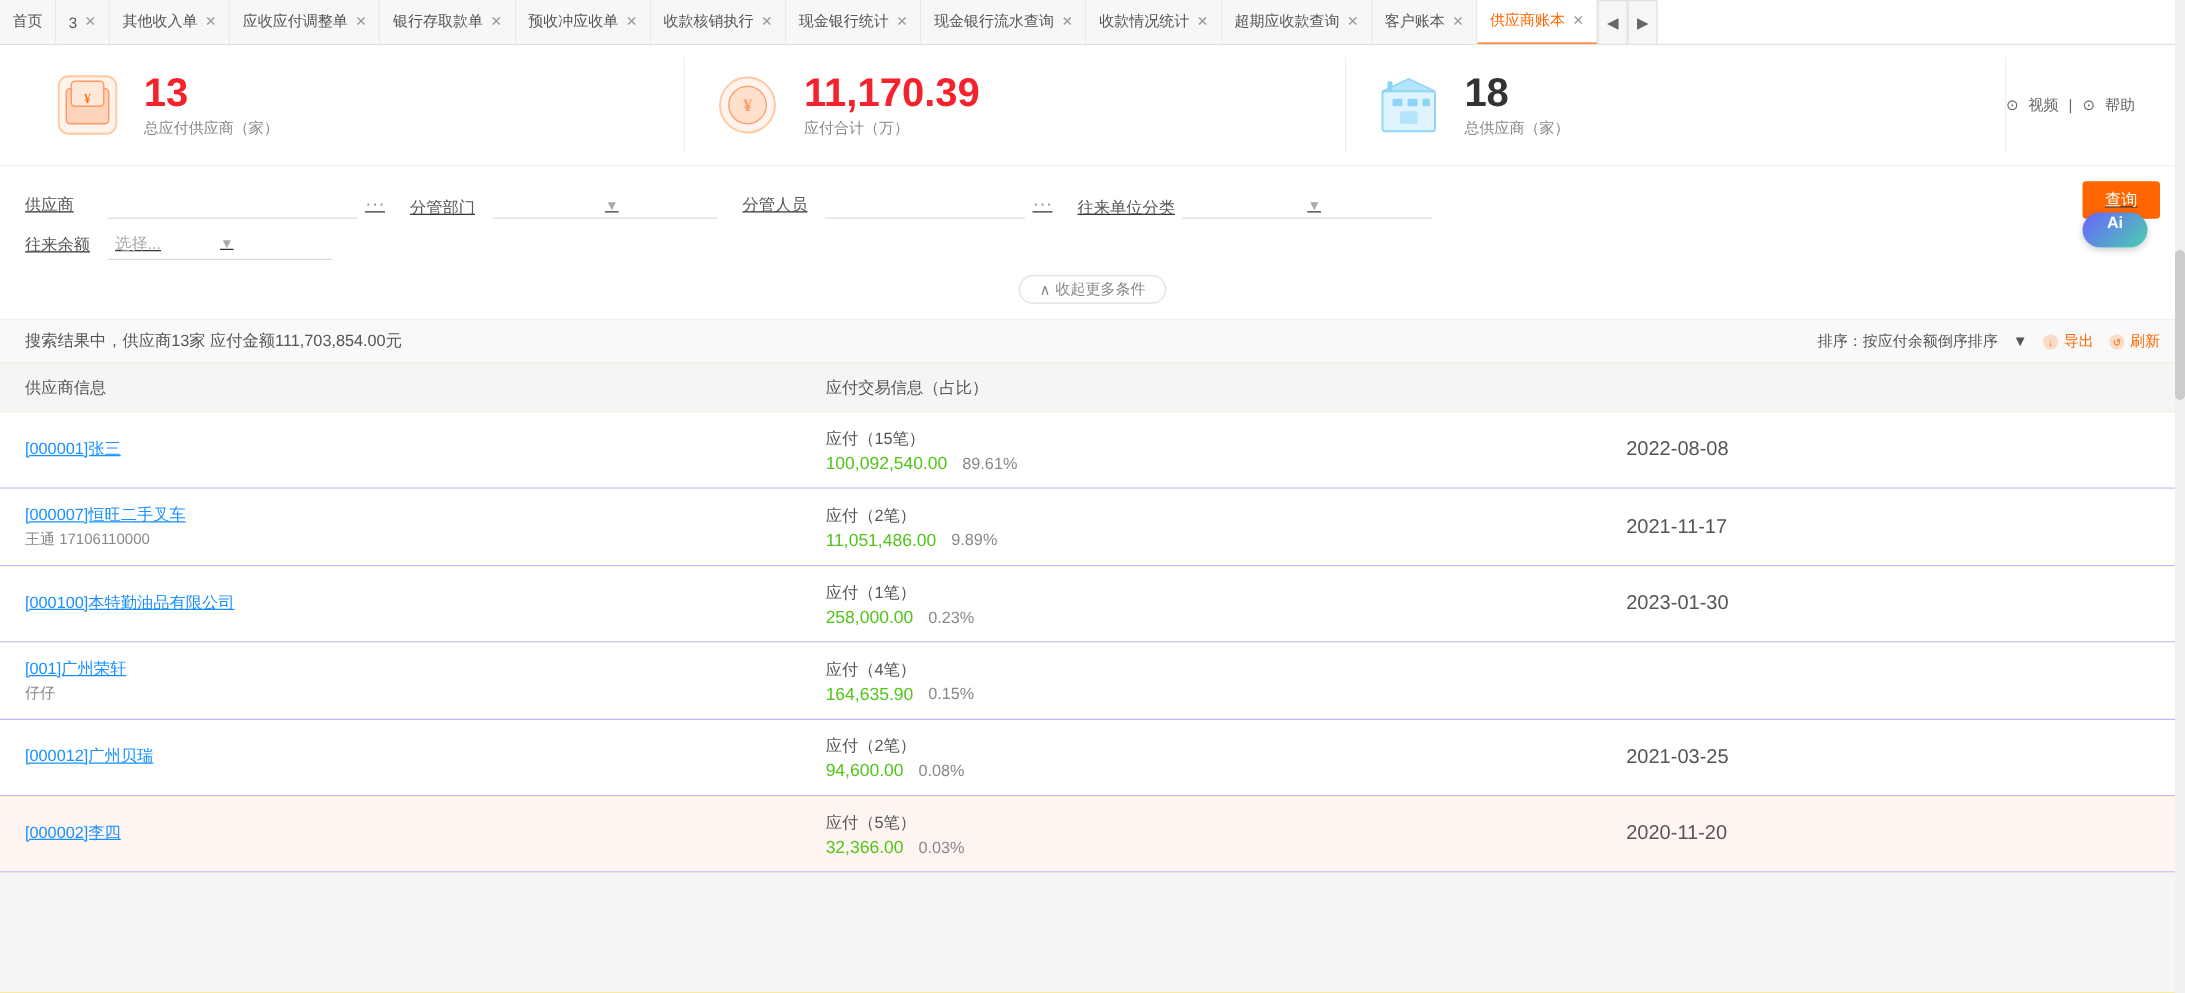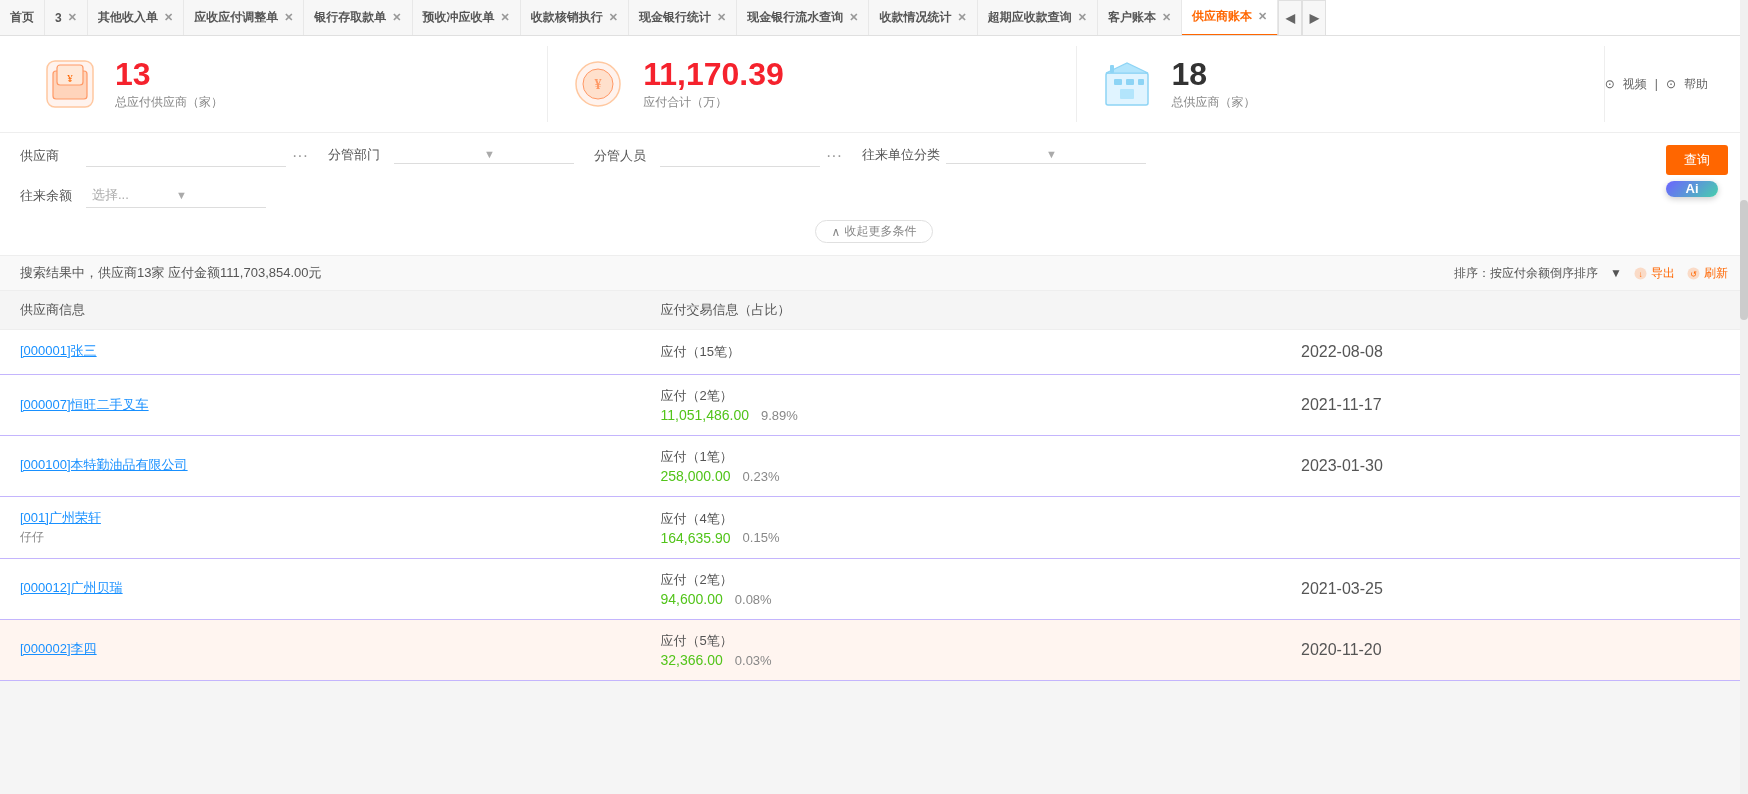--- a/index.html
+++ b/index.html
@@ -7,21 +7,20 @@
 
     
     .top-nav {
       display: flex;
       align-items: center;
       background: #fff;
       border-bottom: 1px solid #e0e0e0;
       height: 36px;
       padding: 0;
       overflow: hidden;
-      font-weight: bold;
     }
     .nav-tab {
       display: flex;
       align-items: center;
       padding: 0 10px;
       height: 36px;
       border-right: 1px solid #e8e8e8;
       white-space: nowrap;
       cursor: pointer;
       font-size: 12px;
@@ -100,23 +99,24 @@
     .top-right-links a { color: #666; text-decoration: none; cursor: pointer; }
 
     
     .filter-area {
       background: #fff;
       padding: 12px 20px 8px;
       border-bottom: 1px solid #eee;
     }
     .filter-row {
       display: flex;
-      align-items: flex-start;
+      align-items: flex-end;
       gap: 20px;
       margin-bottom: 8px;
+      text-decoration: underline;
     }
     .filter-item {
       display: flex;
       align-items: center;
       gap: 6px;
     }
     .filter-label {
       font-size: 13px;
       color: #555;
       white-space: nowrap;
@@ -445,29 +445,34 @@
     <span>应付交易信息（占比）</span>
   </div>
 
   <div class="table-row">
     <div>
       <div><a class="supplier-link">[000001]张三</a></div>
       <div class="supplier-sub"></div>
     </div>
     <div class="tx-info">
       <span class="tx-label">应付（15笔）</span>
+      <div class="tx-row">
+        <span class="tx-amount">100,092,540.00</span>
+        <span class="tx-pct">89.61%</span>
+      </div>
     </div>
     <div>
       <span class="last-pay">2022-08-08</span>
     </div>
   </div>
 
   <div class="table-row">
     <div>
       <div><a class="supplier-link">[000007]恒旺二手叉车</a></div>
+      <div class="supplier-sub">王通  17106110000</div>
     </div>
     <div class="tx-info">
       <span class="tx-label">应付（2笔）</span>
       <div class="tx-row">
         <span class="tx-amount">11,051,486.00</span>
         <span class="tx-pct">9.89%</span>
       </div>
     </div>
     <div>
       <span class="last-pay">2021-11-17</span>
@@ -540,15 +545,15 @@
     <div>
       <span class="last-pay">2020-11-20</span>
     </div>
   </div>
 </div>
 
 <div class="scrollbar-track">
   <div class="scrollbar-thumb"></div>
 </div>
 
-<div style="position:fixed; right:30px; top:170px; width:52px; height:16px; background: linear-gradient(135deg, #6c63ff, #48cfad); border-radius:14px; display:flex; align-items:flex-start; justify-content:center; cursor:pointer; box-shadow: 0 2px 6px rgba(0,0,0,0.2); margin-top: 11px;">
+<div style="position:fixed; right:30px; top:170px; width:52px; height:28px; background: linear-gradient(135deg, #6c63ff, #48cfad); border-radius:14px; display:flex; align-items:flex-start; justify-content:center; cursor:pointer; box-shadow: 0 2px 6px rgba(0,0,0,0.2);">
   <span style="color:#fff; font-size:13px; font-weight:bold;">Ai</span>
 </div>
 
 </body></html>

